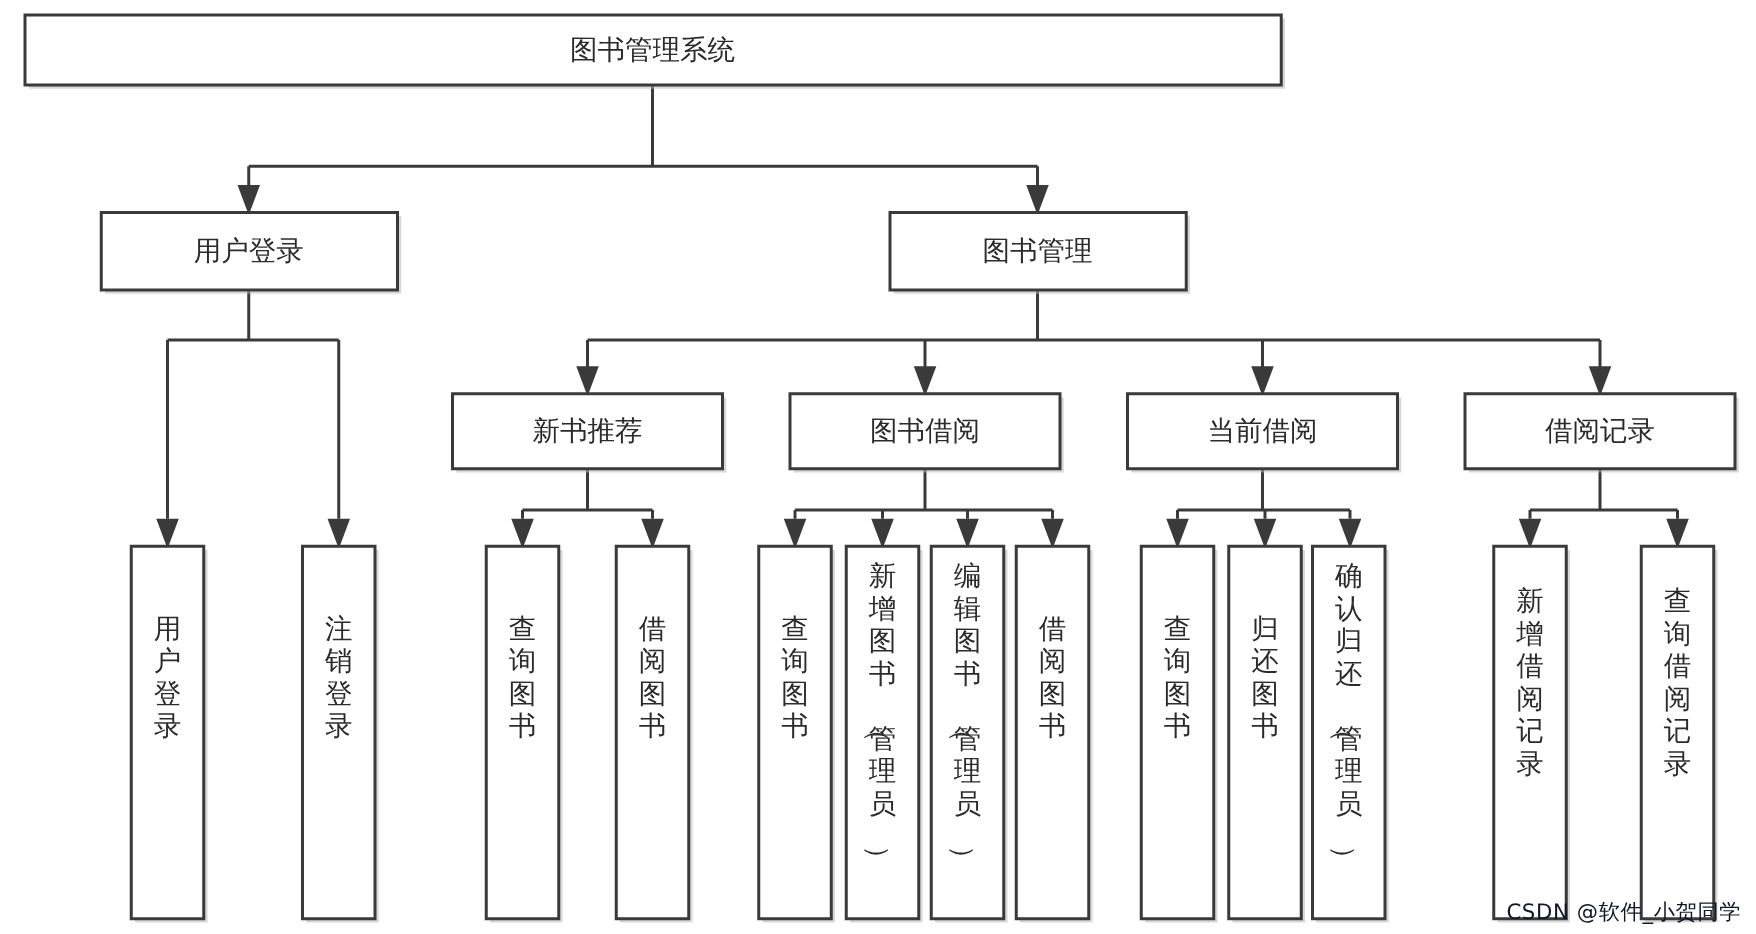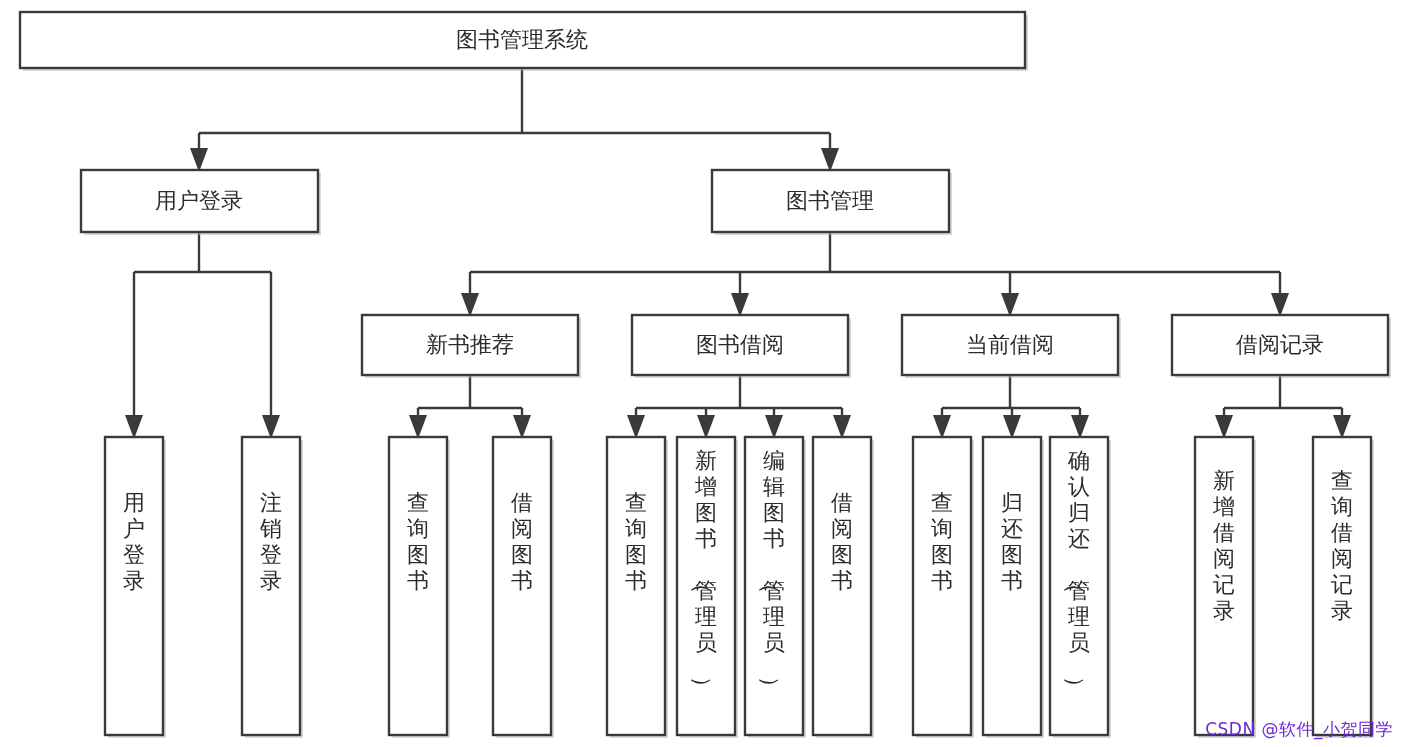--- a/index.html
+++ b/index.html
@@ -57,21 +57,21 @@
   .node-label-vertical {
     fill: #2b2b2b;
     font-family: "DejaVu Sans", "Liberation Sans", sans-serif;
     font-size: 22px;
     text-anchor: middle;
   }
   .watermark {
     position: absolute;
     right: 12px;
     bottom: 6px;
-    color: #6d28d9;
+    color: #0f172a;
     font-size: 17px;
     font-family: "DejaVu Sans", "Liberation Sans", sans-serif;
     letter-spacing: .5px;
     white-space: nowrap;
     user-select: none;
   }
 </style>
 </head>
 <body>
 

